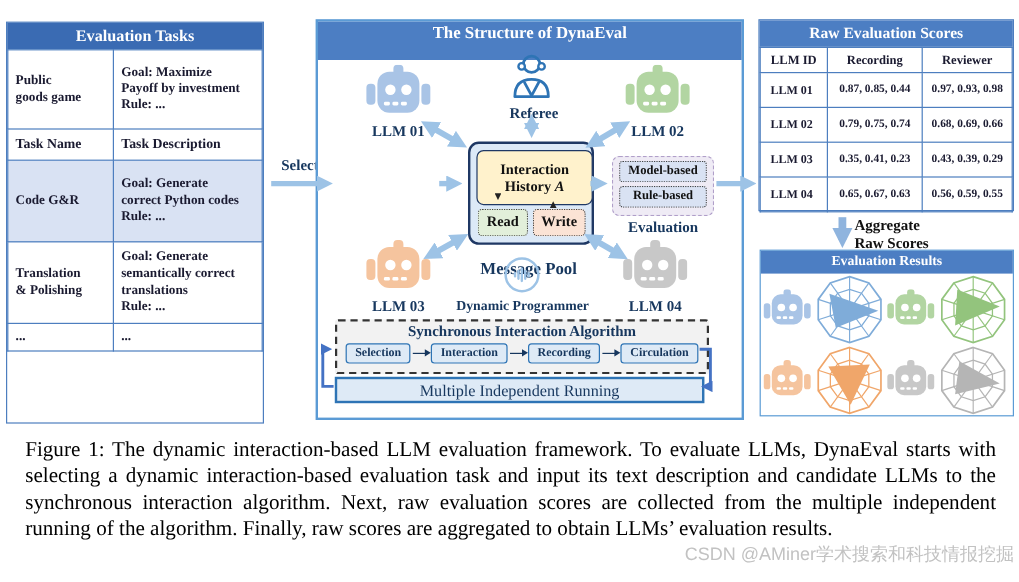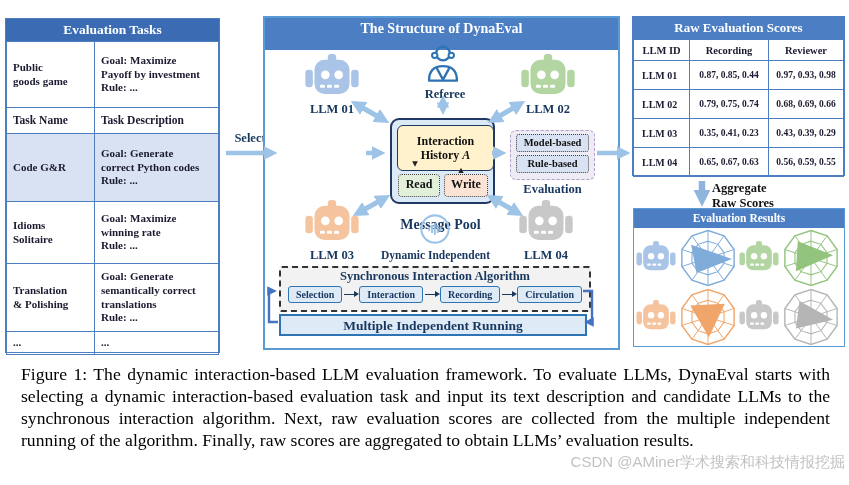--- a/index.html
+++ b/index.html
@@ -55,21 +55,21 @@
   .dyn-wrap{position:absolute;left:154px;top:195px;width:32px;height:32px;}
   .algo-box{position:absolute;background:#F2F2F2;border:2px dashed #333;border-radius:3px;}
   .algo-title{text-align:center;font-weight:bold;font-size:12.5px;color:#17375E;line-height:15px;margin-top:1px;}
   .algo-steps{display:flex;align-items:center;justify-content:space-between;padding:2px 7px 0 7px;}
   .step{background:#DEEAF6;border:1.5px solid #2E74B5;border-radius:3px;font-weight:bold;
         font-size:10px;color:#17375E;text-align:center;padding:1px 7px;line-height:13px;}
   .flow-arrow{width:13px;height:0;border-top:1.6px solid #17375E;position:relative;}
   .flow-arrow::after{content:'';position:absolute;right:-2px;top:-4.4px;width:0;height:0;
         border-left:5px solid #17375E;border-top:3.6px solid transparent;border-bottom:3.6px solid transparent;}
   .running-box{position:absolute;background:#DEEAF6;border:2px solid #2E74B5;text-align:center;
-        font-weight:bold;font-size:13.5px;color:#17375E;height:22px;line-height:19px;box-sizing:border-box;}
+        font-weight:normal;font-size:13.5px;color:#17375E;height:22px;line-height:19px;box-sizing:border-box;}
 
   
   .scores{left:632px;top:16px;width:213px;height:160px;border:1.6px solid #4D7EBF;}
   .scores .panel-header{height:22px;line-height:22px;font-size:13px;}
   .scores td{font-size:9.5px;text-align:center;padding:1px 2px;white-space:normal;}
   .scores td.th{font-size:10.5px;}
   .scores td.idcol{text-align:left;padding-left:8px;font-size:10px;}
 
   
   .aggregate{position:absolute;left:712px;top:181px;font-weight:bold;font-size:12.5px;
@@ -113,27 +113,20 @@
       <tr style="height:26px">
         <td class="th">Task Name</td>
         <td class="th">Task Description</td>
       </tr>
       <tr style="height:68px" class="row-shaded">
         <td>Code G&amp;R</td>
         <td>Goal: Generate
 correct Python codes
 Rule: ...</td>
       </tr>
-      <tr style="height:62px">
-        <td>Idioms
-Solitaire</td>
-        <td>Goal: Maximize
-winning rate
-Rule: ...</td>
-      </tr>
       <tr style="height:68px">
         <td>Translation
 &amp; Polishing</td>
         <td>Goal: Generate
 semantically correct
 translations
 Rule: ...</td>
       </tr>
       <tr style="height:23px">
         <td>...</td>
@@ -234,21 +227,21 @@
         <circle cx="17" cy="17" r="14.5" fill="none" stroke="#9DC3E6" stroke-width="2.2"></circle>
         <g fill="#9DC3E6">
           <rect x="9.8" y="14.5" width="2.1" height="5" rx="1"></rect>
           <rect x="12.8" y="12.5" width="2.1" height="9" rx="1"></rect>
           <rect x="15.8" y="10.5" width="2.1" height="13" rx="1"></rect>
           <rect x="18.8" y="12.5" width="2.1" height="9" rx="1"></rect>
           <rect x="21.8" y="14.5" width="2.1" height="5" rx="1"></rect>
         </g>
       </svg>
     </div>
-    <div class="bot-label small" style="left:103px;top:231px;width:135px">Dynamic Independent</div>
+    <div class="bot-label small" style="left:103px;top:231px;width:135px">Dynamic Programmer</div>
 
     <div class="bot" style="left:254px;top:182px"><svg viewBox="0 0 64 54" width="100%" height="100%">
 <g fill="#C8C8C8">
             <rect x="27" y="0" width="10" height="12" rx="4"></rect>
             <rect x="0" y="19" width="9" height="21" rx="4"></rect>
             <rect x="55" y="19" width="9" height="21" rx="4"></rect>
             <rect x="11" y="7" width="42" height="41" rx="12"></rect>
           </g>
 <circle cx="24" cy="25" r="5.2" fill="#fff"></circle>
           <circle cx="40" cy="25" r="5.2" fill="#fff"></circle>

